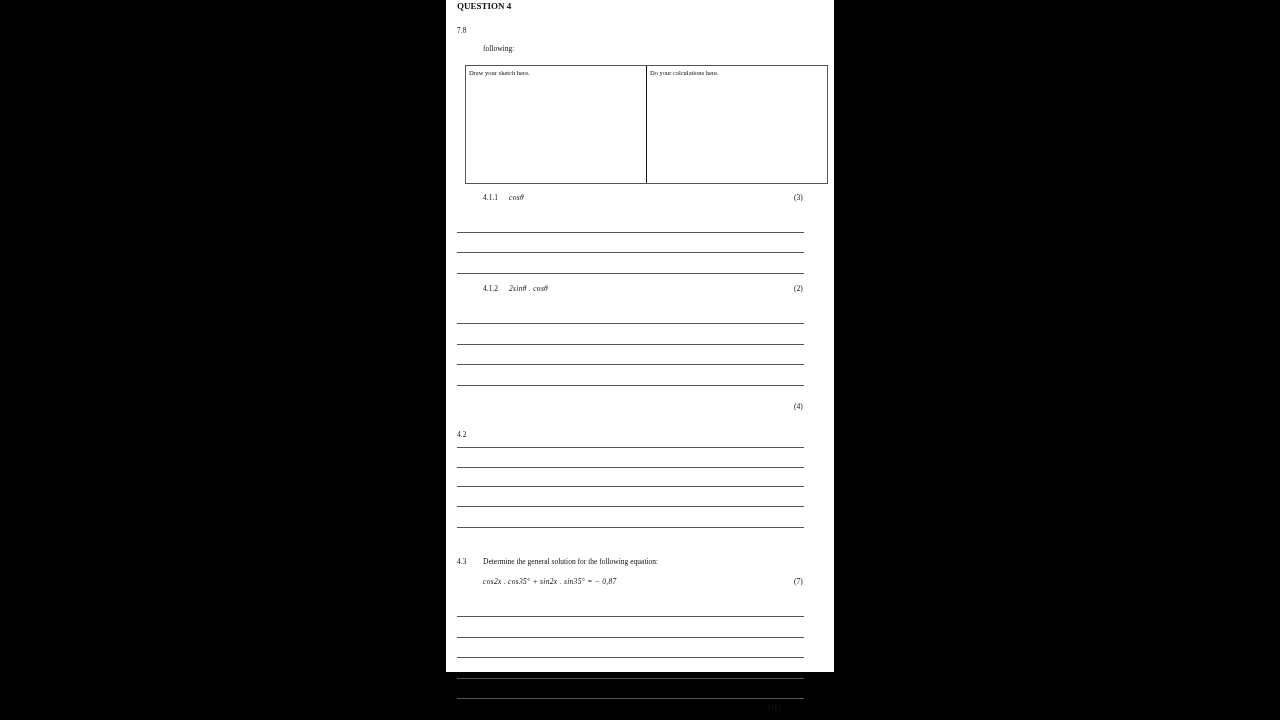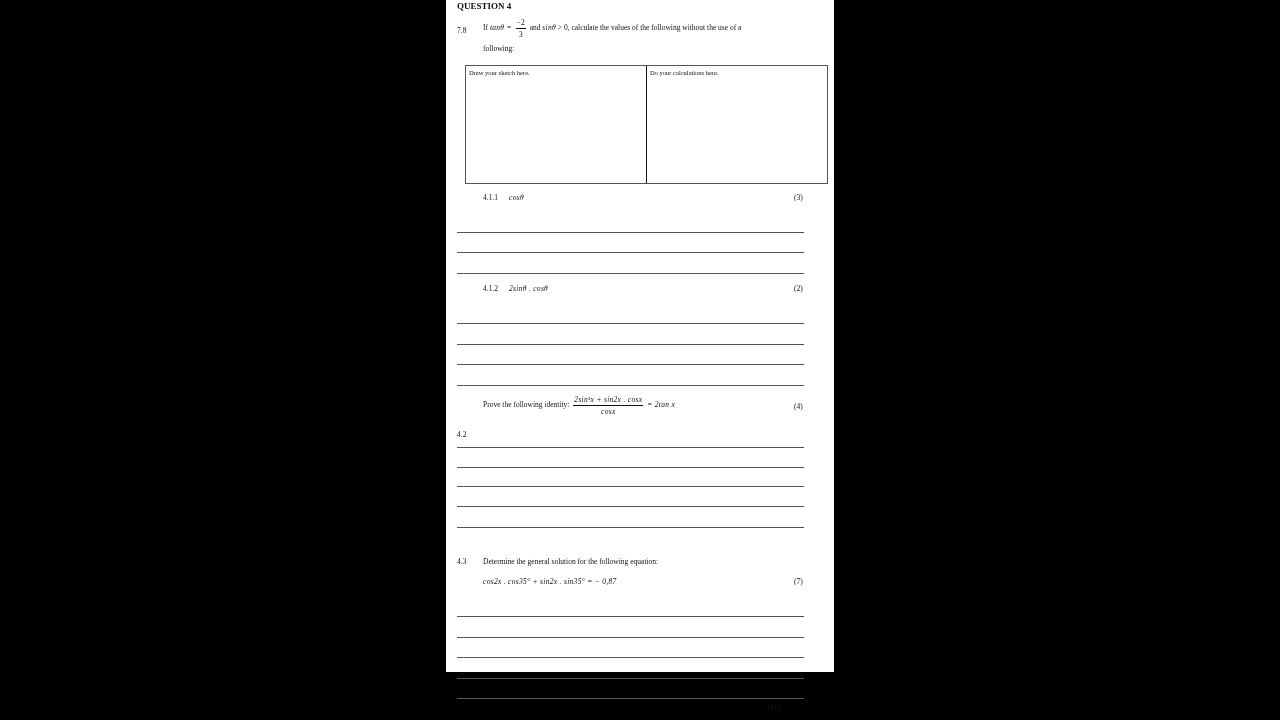--- a/index.html
+++ b/index.html
@@ -23,31 +23,20 @@
   .mark { font-size: 7.5px; }
 </style>
 </head>
 <body>
 
 <div class="page">
 
   <div class="abs title">QUESTION 4</div>
 
   <div class="abs num" style="left:11px; top:26px;">7.8</div>
-  <div class="abs txt" style="left:37px; top:17px;">
-    <span>If</span>
-    <span class="math">tanθ =</span>
-    <span class="frac">
-      <span class="top">−2</span>
-      <span class="bot">3</span>
-    </span>
-    <span>and</span>
-    <span class="math">sinθ</span>
-    <span>&gt; 0, calculate the values of the following without the use of a</span>
-  </div>
   <div class="abs txt" style="left:37px; top:44px;">following:</div>
 
   <div class="box">
     <div class="cell left">
       <span class="lbl">Draw your sketch here.</span>
     </div>
     <div class="cell right">
       <span class="lbl">Do your calculations here.</span>
     </div>
   </div>
@@ -61,28 +50,20 @@
 
   <div class="abs num" style="left:37px; top:284px;">4.1.2</div>
   <div class="abs txt math" style="left:63px; top:284px;">2sinθ . cosθ</div>
   <div class="abs mark" style="left:348px; top:284px;">(2)</div>
   <div class="line" style="top:323px;"></div>
   <div class="line" style="top:344px;"></div>
   <div class="line" style="top:364px;"></div>
   <div class="line" style="top:385px;"></div>
 
   <div class="abs num" style="left:11px; top:402px;margin-top:28px;">4.2</div>
-  <div class="abs txt" style="left:37px; top:394px;">
-    <span>Prove the following identity:</span>
-    <span class="frac math">
-      <span class="top">2sin³x + sin2x . cosx</span>
-      <span class="bot">cosx</span>
-    </span>
-    <span class="math">= 2tan x</span>
-  </div>
   <div class="abs mark" style="left:348px; top:402px;">(4)</div>
   <div class="line" style="top:447px;"></div>
   <div class="line" style="top:467px;"></div>
   <div class="line" style="top:486px;"></div>
   <div class="line" style="top:506px;"></div>
   <div class="line" style="top:527px;"></div>
 
   <div class="abs num" style="left:11px; top:557px;">4.3</div>
   <div class="abs txt" style="left:37px; top:557px;">Determine the general solution for the following equation:</div>
   <div class="abs txt math" style="left:37px; top:577px;">cos2x . cos35° + sin2x . sin35° = − 0,87</div>

